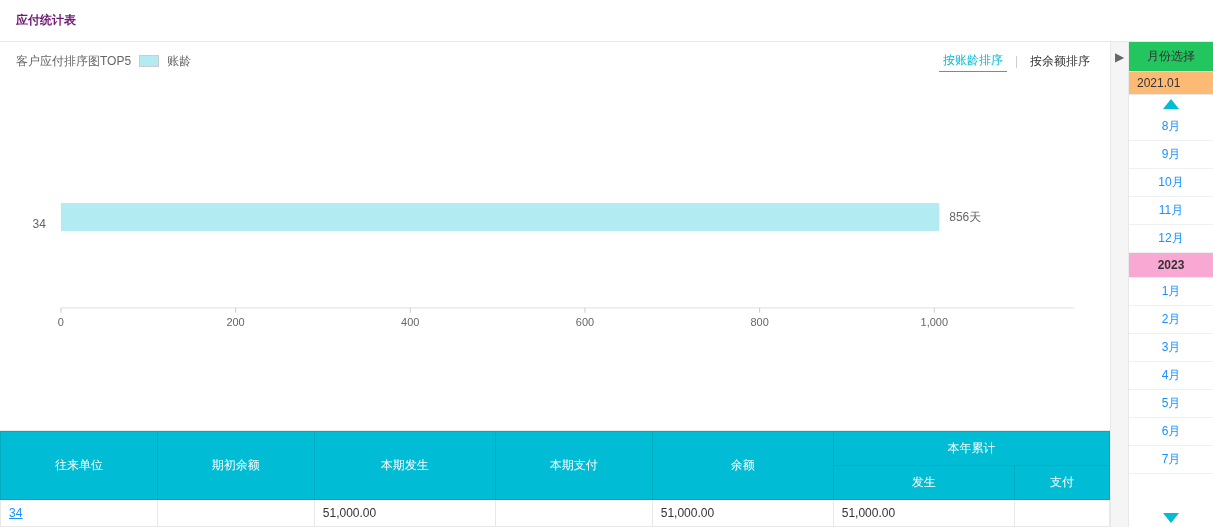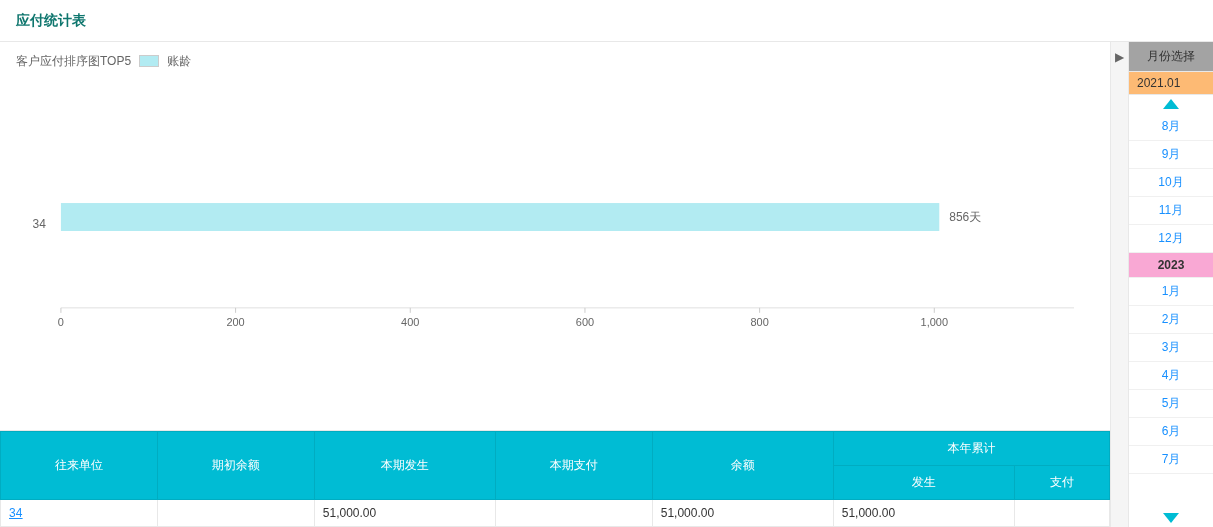--- a/index.html
+++ b/index.html
@@ -2,21 +2,21 @@
 <html><head>
   <meta charset="utf-8">
   <style>
     * { margin: 0; padding: 0; box-sizing: border-box; }
     body { font-family: 'Microsoft YaHei', Arial, sans-serif; font-size: 12px; background: #fff; color: #333; overflow: hidden; }
 
     .app-container { width: 1213px; height: 527px; display: flex; flex-direction: column; position: relative; }
 
     
     .header { display: flex; align-items: center; justify-content: space-between; padding: 10px 16px; border-bottom: 1px solid #e8e8e8; height: 42px; }
-    .header-title { font-size: 14px; font-weight: bold; color: #0f766e; }
+    .header-title { font-size: 12px; font-weight: bold; color: #701a75; }
     .header-actions { display: flex; align-items: center; gap: 16px; }
     .toggle-group { display: flex; align-items: center; gap: 6px; }
     .toggle-switch { width: 36px; height: 18px; background: #00bcd4; border-radius: 9px; position: relative; cursor: pointer; }
     .toggle-switch::after { content: ''; position: absolute; width: 14px; height: 14px; background: #fff; border-radius: 50%; top: 2px; right: 2px; }
     .toggle-label { font-size: 13px; color: #333; }
     .action-btn { display: flex; align-items: center; gap: 4px; cursor: pointer; color: #333; font-size: 13px; }
     .icon-download::before { content: '⬇'; font-size: 13px; }
 
     
     .main-content { display: flex; flex: 1; overflow: hidden; }
@@ -43,21 +43,21 @@
     .data-table { width: 100%; border-collapse: collapse; }
     .data-table th { background: #00bcd4; color: #fff; text-align: center; padding: 8px 6px; font-size: 12px; font-weight: normal; border: 1px solid #00acc1; }
     .data-table td { text-align: center; padding: 6px 8px; font-size: 12px; border: 1px solid #e8e8e8; }
     .data-table td:first-child { text-align: left; color: #1890ff; text-decoration: underline; cursor: pointer; }
     .data-table td.number { text-align: left; }
     .table-header-row th { height: 32px; }
     .table-sub-header { background: #00bcd4; }
 
     
     .right-sidebar { width: 85px; border-left: 1px solid #e8e8e8; display: flex; flex-direction: column; background: #fff; }
-    .sidebar-header { background: #a3a3a3; padding: 6px 8px; font-size: 12px; color: #333; text-align: center; border-bottom: 1px solid #e8e8e8; }
+    .sidebar-header { background: #22c55e; padding: 6px 8px; font-size: 12px; color: #333; text-align: center; border-bottom: 1px solid #e8e8e8; }
     .sidebar-current { background: #fdba74; padding: 4px 8px; font-size: 12px; color: #333; text-align: left; border-bottom: 1px solid #e8e8e8; }
     .sidebar-nav { display: flex; align-items: center; justify-content: center; padding: 4px; cursor: pointer; }
     .nav-arrow-up { width: 0; height: 0; border-left: 8px solid transparent; border-right: 8px solid transparent; border-bottom: 10px solid #00bcd4; cursor: pointer; }
     .nav-arrow-down { width: 0; height: 0; border-left: 8px solid transparent; border-right: 8px solid transparent; border-top: 10px solid #00bcd4; cursor: pointer; }
     .sidebar-months { flex: 1; overflow-y: auto; }
     .month-item { padding: 5px 8px; font-size: 12px; color: #1890ff; text-align: center; cursor: pointer; border-bottom: 1px solid #f0f0f0; }
     .month-item.current-year { background: #f9a8d4; color: #333; font-weight: bold; }
 
     .right-panel { display: flex; }
     .expand-col { width: 18px; background: #f5f5f5; border-left: 1px solid #e8e8e8; display: flex; align-items: flex-start; justify-content: center; padding-top: 8px; cursor: pointer; }
@@ -73,20 +73,25 @@
 
   <div class="main-content">
 
     <div class="chart-section">
 
       <div class="chart-header">
         <div class="chart-legend">
           <span class="legend-text">客户应付排序图TOP5</span>
           <span class="legend-box"></span>
           <span class="legend-text">账龄</span>
+        </div>
+        <div class="chart-sort">
+          <span class="sort-btn active">按账龄排序</span>
+          <span class="sort-divider">|</span>
+          <span class="sort-btn">按余额排序</span>
         </div>
       </div>
 
       <div class="chart-wrapper">
         <svg class="chart-svg" viewBox="0 0 1080 280">
 
           <text x="30" y="140" font-size="12" fill="#666" text-anchor="end">34</text>
 
           <rect x="45" y="115" width="880" height="28" fill="#b2ebf2"></rect>
 

